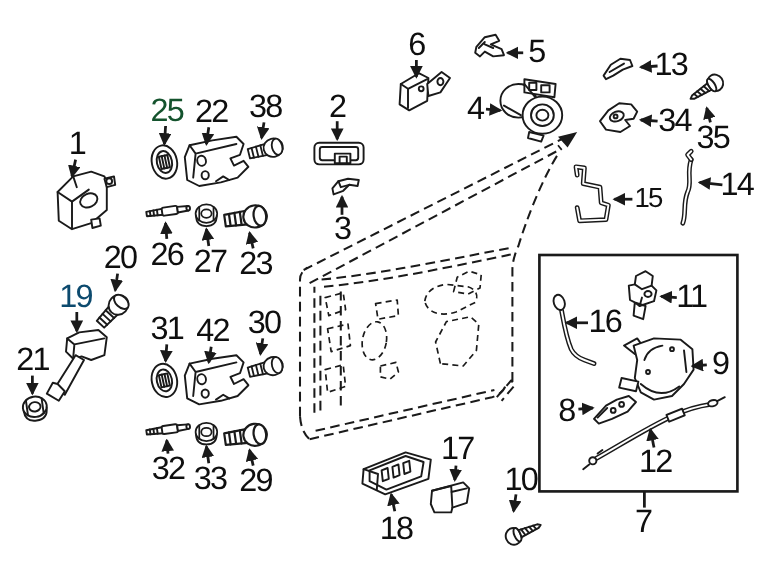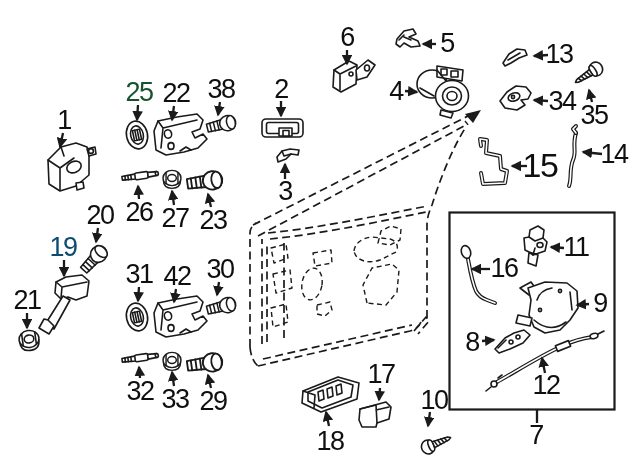--- a/index.html
+++ b/index.html
@@ -290,21 +290,21 @@
       <div class="callout" style="left: 447px; top: 43px; color: rgb(15, 15, 15); font-size: 27px;">5</div>
       <div class="callout" style="left: 347px; top: 37px; color: rgb(15, 15, 15); font-size: 27px;">6</div>
       <div class="callout" style="left: 536px; top: 435px; color: rgb(15, 15, 15); font-size: 27px;">7</div>
       <div class="callout" style="left: 472px; top: 342px; color: rgb(15, 15, 15); font-size: 27px;">8</div>
       <div class="callout" style="left: 600px; top: 303px; color: rgb(15, 15, 15); font-size: 27px;">9</div>
       <div class="callout" style="left: 434px; top: 400px; color: rgb(15, 15, 15); font-size: 27px;">10</div>
       <div class="callout" style="left: 576px; top: 247px; color: rgb(15, 15, 15); font-size: 27px;">11</div>
       <div class="callout" style="left: 546px; top: 385px; color: rgb(15, 15, 15); font-size: 27px;">12</div>
       <div class="callout" style="left: 559px; top: 54px; color: rgb(15, 15, 15); font-size: 27px;">13</div>
       <div class="callout" style="left: 614px; top: 154px; color: rgb(15, 15, 15); font-size: 27px;">14</div>
-      <div class="callout" style="left: 540px; top: 165px; color: rgb(15, 15, 15); font-size: 34px;">15</div>
+      <div class="callout" style="left: 540px; top: 165px; color: rgb(15, 15, 15); font-size: 23px;">15</div>
       <div class="callout" style="left: 504px; top: 268px; color: rgb(15, 15, 15); font-size: 27px;">16</div>
       <div class="callout" style="left: 381px; top: 374px; color: rgb(15, 15, 15); font-size: 27px;">17</div>
       <div class="callout" style="left: 330px; top: 441px; color: rgb(15, 15, 15); font-size: 27px;">18</div>
       <div class="callout" style="left: 63px; top: 247px; color: #0c4a6e; font-size: 27px;">19</div>
       <div class="callout" style="left: 100px; top: 215px; color: rgb(15, 15, 15); font-size: 27px;">20</div>
       <div class="callout" style="left: 27px; top: 300px; color: rgb(15, 15, 15); font-size: 27px;">21</div>
       <div class="callout" style="left: 176px; top: 93px; color: rgb(15, 15, 15); font-size: 27px;">22</div>
       <div class="callout" style="left: 213px; top: 220px; color: rgb(15, 15, 15); font-size: 27px;">23</div>
       <div class="callout" style="left: 221px; top: 89px; color: rgb(15, 15, 15); font-size: 27px;">38</div>
       <div class="callout" style="left: 139px; top: 92px; color: #14532d; font-size: 27px;">25</div>

